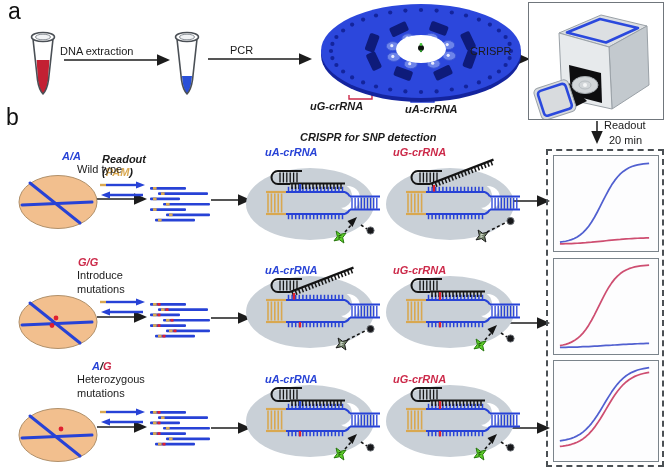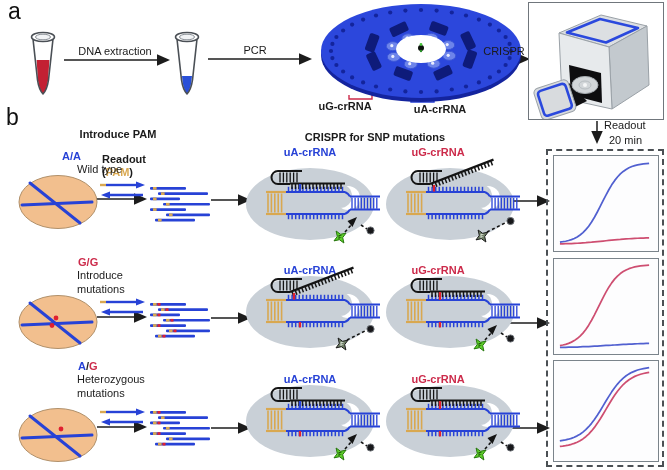--- a/index.html
+++ b/index.html
@@ -1,21 +1,21 @@
 <!DOCTYPE html>
 <html><head>
 <meta charset="utf-8">
 <style>
   html,body{margin:0;padding:0;background:#fff;}
   .canvas{position:relative;width:667px;height:470px;background:#ffffff;overflow:hidden;
           font-family:"Liberation Sans","DejaVu Sans",sans-serif;}
   .abs{position:absolute;}
   .t{position:absolute;font-size:11px;color:#1b1b1b;white-space:nowrap;line-height:13px;}
-  .b{font-weight:bold;}
-  .ctr{text-align:center;}
+  .b{font-weight:bold;font-style:italic;}
+  .ctr{}
   .panel-letter{position:absolute;font-size:23px;font-weight:500;color:#111;}
   .dashed-box{position:absolute;border:2px dashed #4b5054;box-sizing:border-box;}
   .graph-box{position:absolute;border:1.6px solid #7b848b;background:#fdfdfe;box-sizing:border-box;}
   .device-box{position:absolute;border:1.5px solid #70767c;box-sizing:border-box;background:#fff;}
 </style>
 </head>
 <body>
 
 <div class="canvas">
 
@@ -151,22 +151,21 @@
         <rect x="8" y="80" width="36" height="33" rx="5" fill="#d8dbde" stroke="#9aa1a7"></rect>
         <rect x="11.5" y="83.5" width="29" height="26" rx="3.5" fill="none" stroke="#2b49dd" stroke-width="2.6"></rect>
       </g>
     </svg>
   </div>
 
   <div class="t" style="left:604px;top:119px">Readout</div>
   <div class="t" style="left:609px;top:134px">20 min</div>
 
   <div class="panel-letter" style="left:6px;top:104px">b</div>
-  <div class="t b ctr" style="left:63px;top:128px;width:110px">Introduce PAM</div>
-  <div class="t b ctr" style="left:300px;top:131px;width:150px">CRISPR for SNP mutations</div>
+  <div class="t b ctr" style="left:300px;top:131px;width:150px">CRISPR for SNP detection</div>
 
   <div class="t b" style="left:102px;top:153px">Readout</div>
   <div class="t b" style="left:102px;top:166px"><span>(</span><span id="pamtxt" style="color: rgb(217, 168, 80);">PAM</span><span>)</span></div>
 
   <div class="dashed-box" style="left:546px;top:149px;width:118px;height:318px"></div>
 
   <div id="rows">
       <div class="t b" style="left:62px;top:150px"><span style="color:#2742d6">A</span><span style="color:#2742d6">/</span><span style="color:#2742d6">A</span></div>
       <div class="t" style="left:77px;top:163px">Wild type</div>
       <svg class="abs" style="left:16px;top:174px" width="84" height="58" viewBox="0 0 84 58">
@@ -614,21 +613,21 @@
         <line x1="117" y1="73" x2="123" y2="77" stroke="#141414" stroke-width="1.6" stroke-dasharray="3,2.6"></line>
         <path d="M98.7,85.6L99.9,91.0L95.4,87.7L90.0,88.9L93.3,84.4L92.1,79.0L96.6,82.3L102.0,81.1Z" fill="#5ecf2b" stroke="#27770e" stroke-width="1"></path>
         <text x="96" y="87" font-size="5.5" text-anchor="middle" fill="#123c06" font-weight="bold">F</text>
         <circle cx="126.5" cy="78.5" r="3.6" fill="#17171a" stroke="#6a6f74" stroke-width="1"></circle>
       </svg>
       <div class="graph-box" style="left:553px;top:258px;width:106px;height:97px">
       <svg width="102" height="93" viewBox="0 0 106 97">
           <polyline points="6,92.2 9,92.2 12,92.1 15,92.0 18,91.9 21,91.9 24,91.8 27,91.6 30,91.5 33,91.4 36,91.3 39,91.1 42,90.9 45,90.8 48,90.6 51,90.4 54,90.2 57,90.0 60,89.9 63,89.7 66,89.5 69,89.3 72,89.1 75,89.0 78,88.8 81,88.7 84,88.5 87,88.4 90,88.3 93,88.2 96,88.1 99,88.0" fill="none" stroke="#5160d0" stroke-width="1.8" stroke-linejoin="round"></polyline>
           <polyline points="6,90.3 9,89.7 12,89.0 15,88.0 18,86.7 21,85.1 24,83.0 27,80.4 30,77.3 33,73.5 36,69.0 39,63.9 42,58.3 45,52.3 48,46.2 51,40.2 54,34.6 57,29.4 60,24.9 63,21.0 66,17.8 69,15.2 72,13.1 75,11.4 78,10.1 81,9.1 84,8.3 87,7.7 90,7.2 93,6.9 96,6.6 99,6.4" fill="none" stroke="#ce4e71" stroke-width="1.8" stroke-linejoin="round"></polyline>
         </svg></div>
-      <div class="t b" style="left:78px;top:360px"><span style="color:#2742d6">A</span><span style="color:#222222">/</span><span style="color:#cc2a4a">G</span></div>
+      <div class="t b" style="left:92px;top:360px"><span style="color:#2742d6">A</span><span style="color:#222222">/</span><span style="color:#cc2a4a">G</span></div>
       <div class="t" style="left:77px;top:373px">Heterozygous</div>
       <div class="t" style="left:77px;top:386.5px">mutations</div>
       <svg class="abs" style="left:16px;top:407px" width="84" height="58" viewBox="0 0 84 58">
         <ellipse cx="42" cy="28" rx="39" ry="26.5" fill="#f2bf8e" stroke="#b0906a" stroke-width="1"></ellipse>
   <line x1="14" y1="9" x2="64" y2="49" stroke="#2742d6" stroke-width="3" stroke-linecap="round"></line>
   <line x1="6" y1="31" x2="76" y2="28" stroke="#2742d6" stroke-width="3" stroke-linecap="round"></line>
         <circle cx="45" cy="22" r="2.4" fill="#e02030"></circle>
       </svg>
       <svg class="abs" style="left:97px;top:407px" width="50" height="22" viewBox="0 0 50 22">
         <line x1="3" y1="5" x2="9" y2="5" stroke="#d9a850" stroke-width="2.4"></line>

